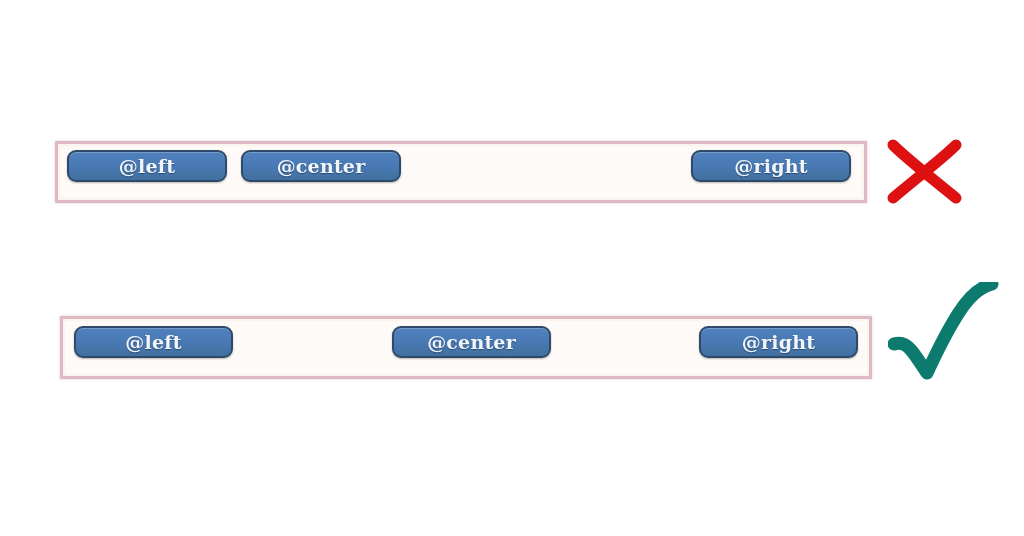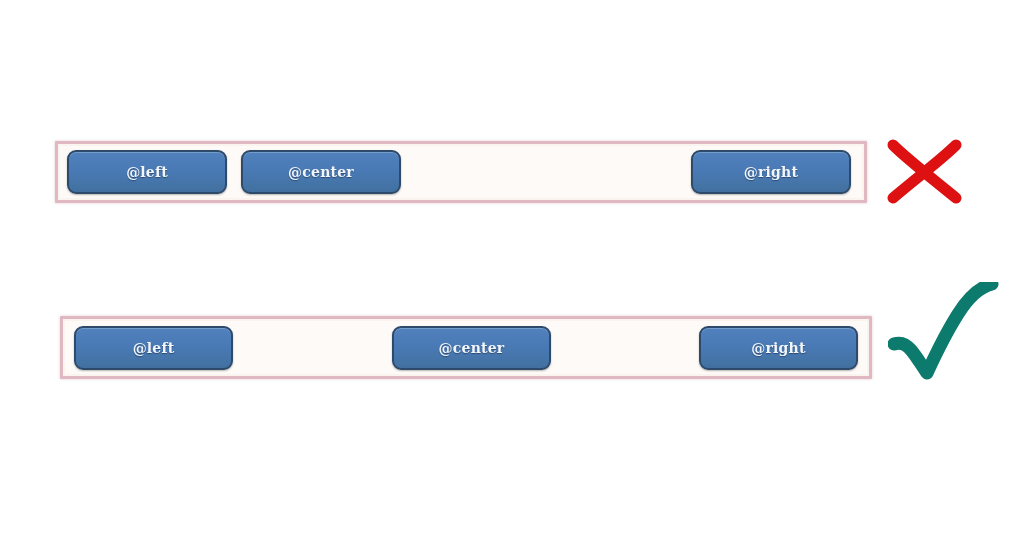--- a/index.html
+++ b/index.html
@@ -50,28 +50,28 @@
     height: 63px;
   }
 
   
   .btn {
     position: absolute;
     box-sizing: border-box;
     display: flex;
     align-items: center;
     justify-content: center;
-    height: 44px;
+    height: 32px;
     background: linear-gradient(to bottom, #5081bd 0%, #4a7ab5 45%, #41709f 100%);
     border: 2px solid #2d4a6b;
     border-radius: 9px;
     color: #f2f6fb;
     font-family: "DejaVu Serif", "Liberation Serif", serif;
     font-weight: bold;
-    font-size: 14px;
+    font-size: 19px;
     letter-spacing: 0.2px;
     text-shadow: 0 1px 1px rgba(20,40,70,0.55);
     box-shadow: inset 0 1px 0 rgba(255,255,255,0.22),
                 0 1px 2px rgba(0,0,0,0.28);
     user-select: none;
     white-space: nowrap;
   }
 
   
   .row-bad .btn-left   { left: 9px;   top: 6px; width: 160px; }

